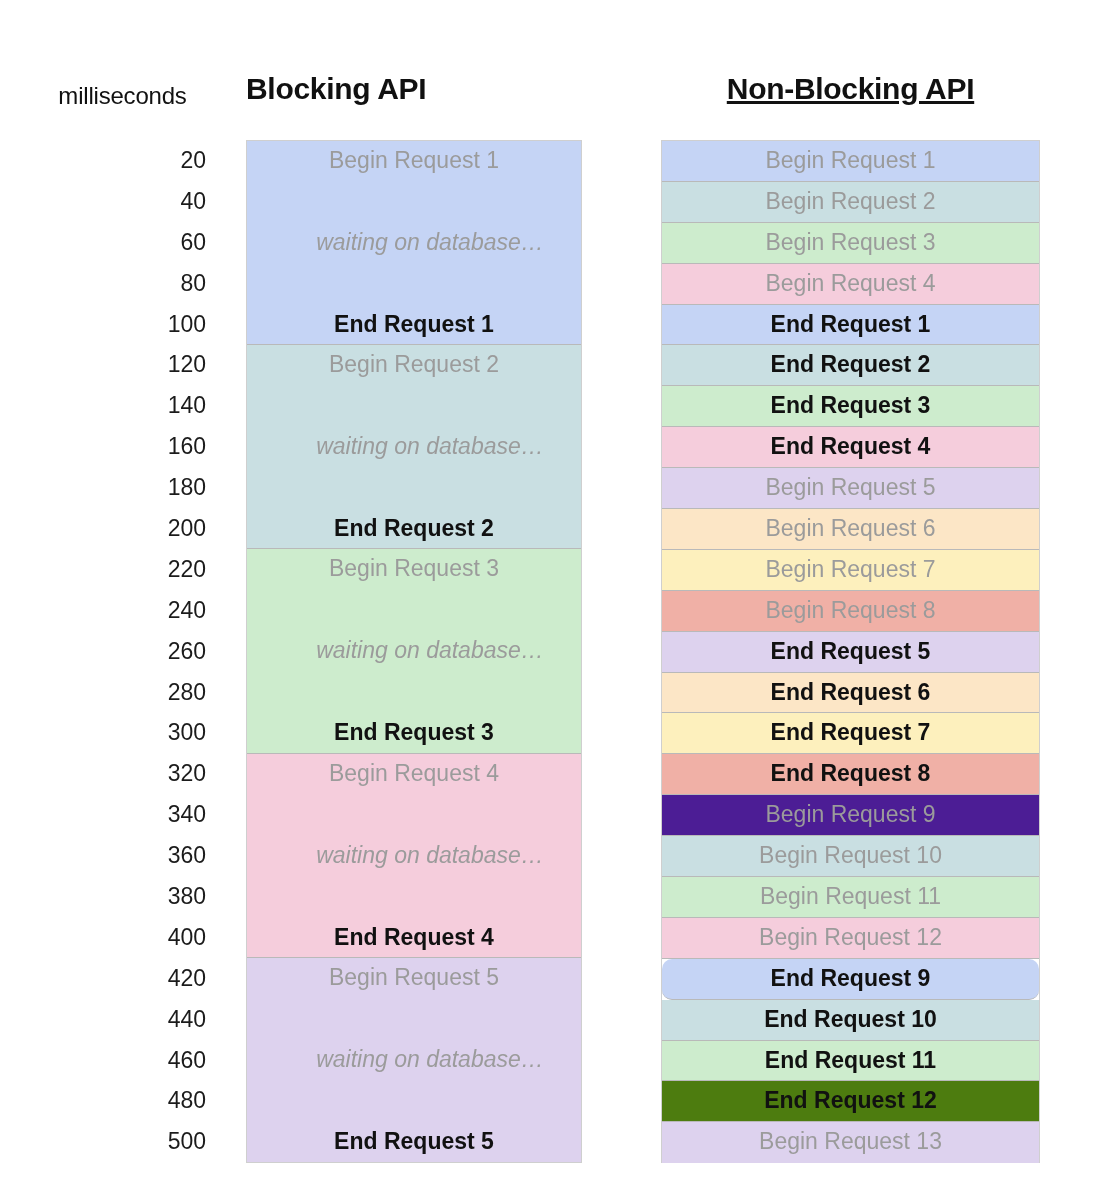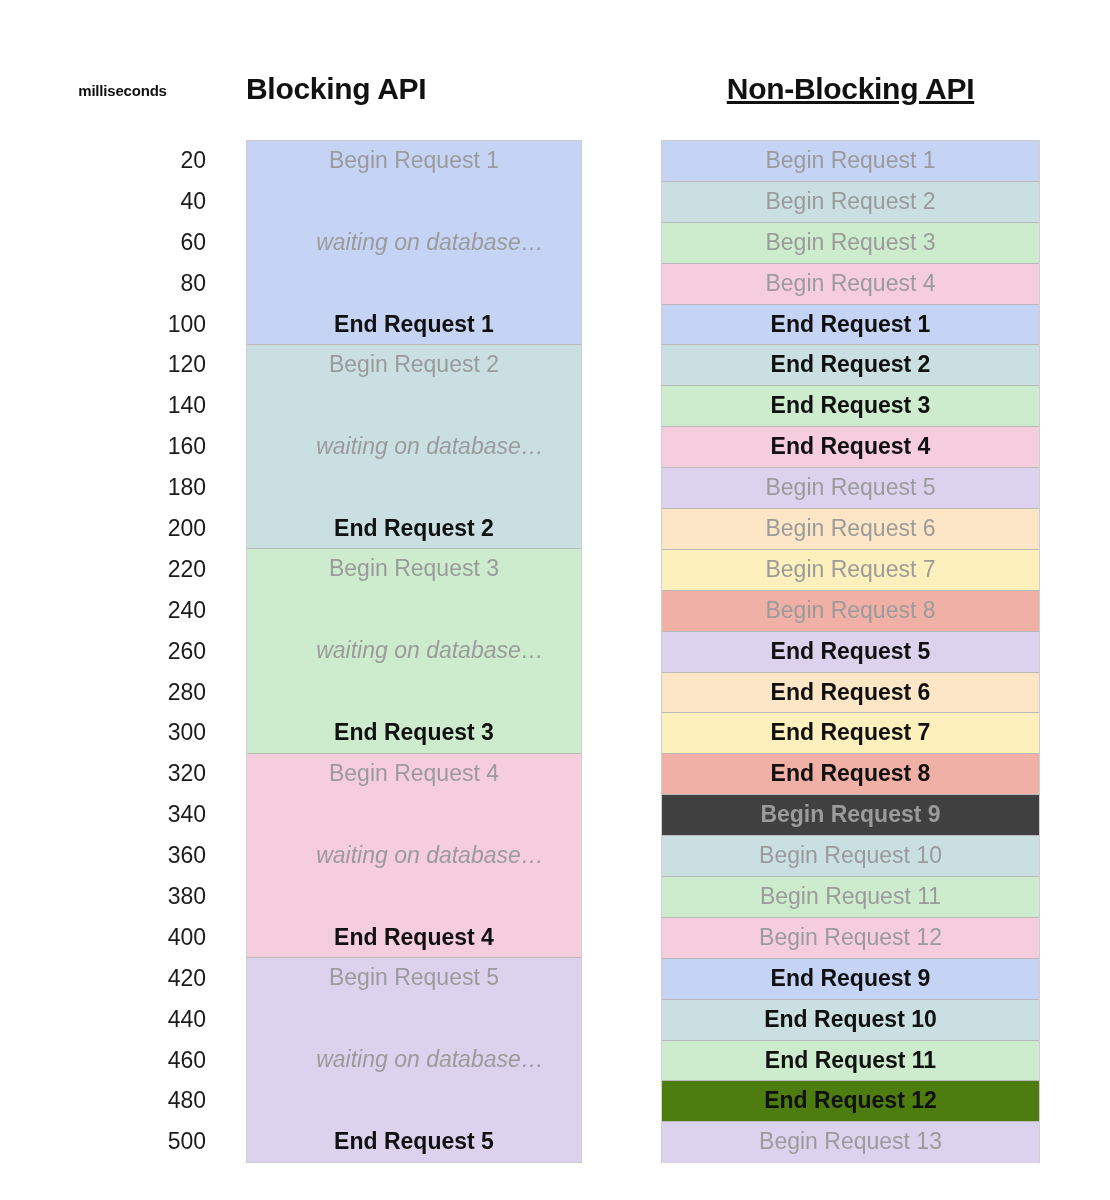--- a/index.html
+++ b/index.html
@@ -22,22 +22,22 @@
     top: 82px;
     width: 1110px;
     height: 40px;
   }
   #ms-header {
     position: absolute;
     left: 35px;
     top: 0;
     width: 175px;
     text-align: center;
-    font-size: 15px;
-    font-weight: bold;
+    font-size: 24px;
+    font-weight: normal;
     color: #111111;
     letter-spacing: -0.2px;
   }
   #blocking-header {
     position: absolute;
     left: 246px;
     top: -10px;
     width: 336px;
     text-align: left;
     font-size: 30px;
@@ -212,22 +212,22 @@
     <div class="nb-row is-end" style="background: rgb(205, 236, 205);">End Request 3</div>
     <div class="nb-row is-end" style="background: rgb(245, 205, 220);">End Request 4</div>
     <div class="nb-row" style="background: rgb(221, 210, 238);">Begin Request 5</div>
     <div class="nb-row" style="background: rgb(252, 230, 198);">Begin Request 6</div>
     <div class="nb-row" style="background: rgb(253, 240, 189);">Begin Request 7</div>
     <div class="nb-row" style="background: rgb(240, 176, 166);">Begin Request 8</div>
     <div class="nb-row is-end" style="background: rgb(221, 210, 238);">End Request 5</div>
     <div class="nb-row is-end" style="background: rgb(252, 230, 198);">End Request 6</div>
     <div class="nb-row is-end" style="background: rgb(253, 240, 189);">End Request 7</div>
     <div class="nb-row is-end" style="background: rgb(240, 176, 166);">End Request 8</div>
-    <div class="nb-row" style="background: #404040; font-weight: bold;">Begin Request 9</div>
+    <div class="nb-row" style="background: #4c1d95;">Begin Request 9</div>
     <div class="nb-row" style="background: rgb(201, 223, 226);">Begin Request 10</div>
     <div class="nb-row" style="background: rgb(205, 236, 205);">Begin Request 11</div>
     <div class="nb-row" style="background: rgb(245, 205, 220);">Begin Request 12</div>
-    <div class="nb-row is-end" style="background: rgb(197, 212, 245);">End Request 9</div>
+    <div class="nb-row is-end" style="background: rgb(197, 212, 245); border-radius: 10px;">End Request 9</div>
     <div class="nb-row is-end" style="background: rgb(201, 223, 226);">End Request 10</div>
     <div class="nb-row is-end" style="background: rgb(205, 236, 205);">End Request 11</div>
     <div class="nb-row is-end" style="background: #4d7c0f;">End Request 12</div>
     <div class="nb-row" style="background: rgb(221, 210, 238);">Begin Request 13</div>
   </div>
 
 </body></html>

